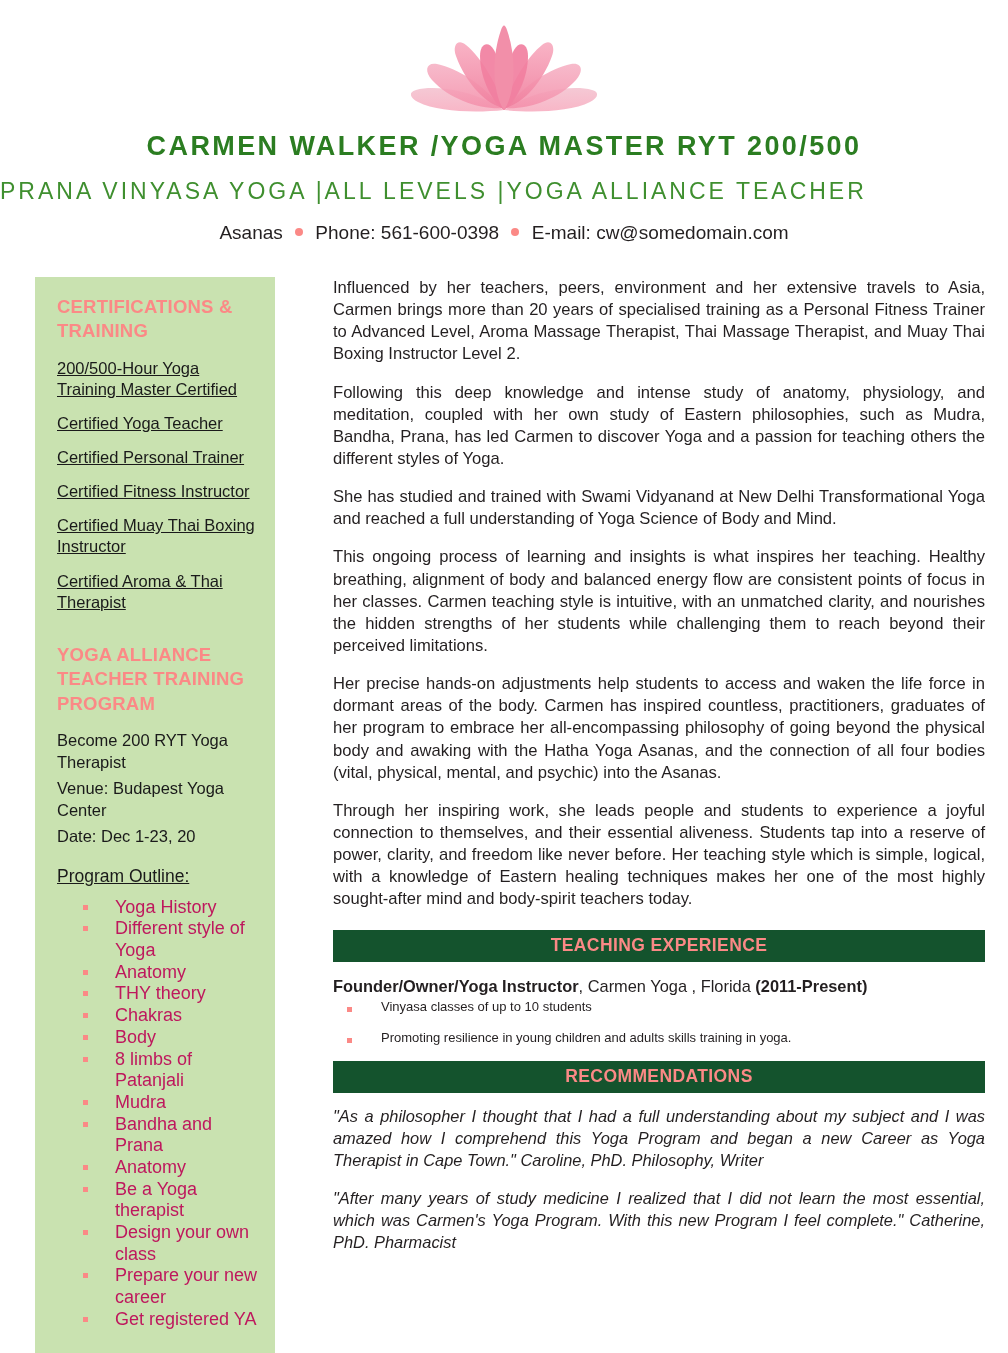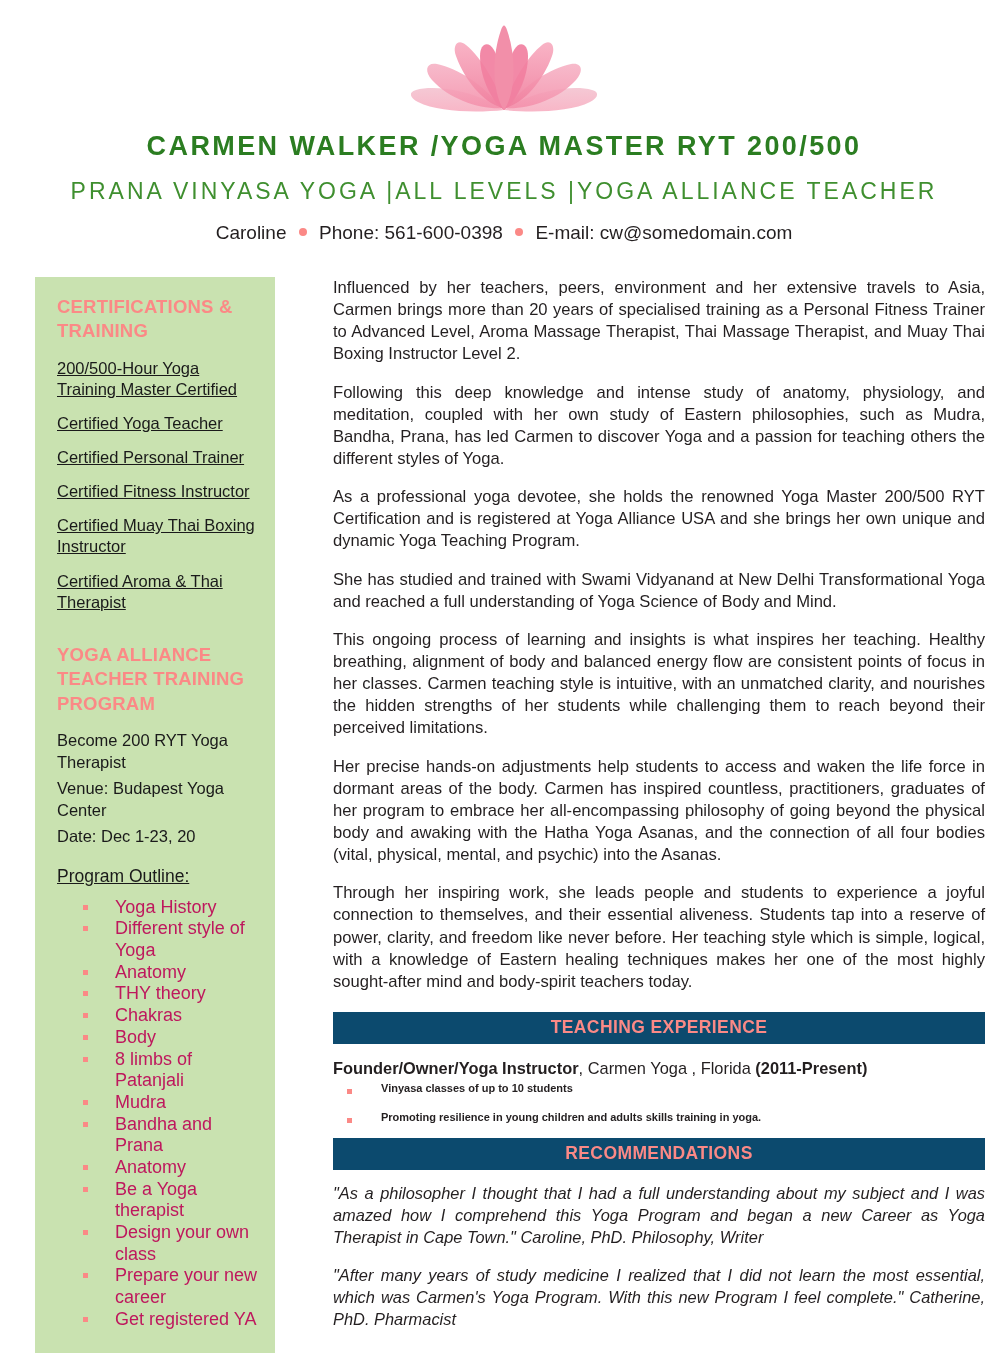--- a/index.html
+++ b/index.html
@@ -28,21 +28,21 @@
     text-align: center;
     color: #2b7d21;
     font-weight: bold;
     font-size: 27px;
     letter-spacing: 2.4px;
     margin-top: 7px;
     white-space: nowrap;
   }
 
   .sub-title {
-    text-align: center;
+    text-align: left;
     color: #3f8f2f;
     font-size: 23px;
     letter-spacing: 3.0px;
     margin-top: 16px;
     white-space: nowrap;
   }
 
   .contact-line {
     text-align: center;
     color: #231f20;
@@ -144,21 +144,21 @@
   .para {
     color: #231f20;
     font-size: 16.6px;
     line-height: 1.335;
     text-align: justify;
     margin: 0 0 16px 0;
   }
   .para:last-of-type { margin-bottom: 0; }
 
   .section-bar {
-    background: #0c4a6e;
+    background: #14532d;
     color: #fb8986;
     font-weight: bold;
     font-size: 17.5px;
     letter-spacing: 0.4px;
     text-align: center;
     padding: 5px 0 6px 0;
     margin: 19px 0 14px 0;
   }
   .section-bar.tight { margin: 14px 0 12px 0; }
 
@@ -170,25 +170,24 @@
   }
   .job-line b { font-weight: bold; }
 
   ul.job-bullets {
     list-style: none;
     margin: 0 0 14px 0;
     padding: 0 0 0 14px;
   }
   ul.job-bullets li {
     color: #231f20;
-    font-size: 11px;
+    font-size: 13px;
     line-height: 1.3;
     position: relative;
     padding-left: 34px;
-    font-weight: bold;
   }
   ul.job-bullets li::before {
     content: "";
     position: absolute;
     left: 0;
     top: 8px;
     width: 5px;
     height: 5px;
     background: #fb8986;
   }
@@ -241,21 +240,21 @@
       <path d="M100 96 C 110 90, 124 66, 124 42 C 124 30, 116 26, 110 36 C 101 52, 97 80, 99 95 Z" fill="#f17f9f" opacity="0.92"></path>
 
       <path d="M100 96 C 90 82, 86 48, 97 16 C 99 10, 101 10, 103 16 C 114 48, 110 82, 100 96 Z" fill="#f28fa9"></path>
     </svg>
   </div>
 
   <div class="name-title">CARMEN WALKER /YOGA MASTER RYT 200/500</div>
   <div class="sub-title">PRANA VINYASA YOGA  |ALL LEVELS |YOGA ALLIANCE TEACHER</div>
 
   <div class="contact-line">
-    <span>Caroline</span>
+    <span>Asanas</span>
     <span class="dot-sep"></span>
     <span>Phone: 561-600-0398</span>
     <span class="dot-sep"></span>
     <span>E-mail: cw@somedomain.com</span>
   </div>
 </div>
 
 <div class="page-body">
 
   <aside class="sidebar">
@@ -292,21 +291,20 @@
       <li>Prepare your new career</li>
       <li>Get registered YA</li>
     </ul>
 
     <div class="side-foot">Upon completion of this program, students will be Certified Yoga Alliance RYT 200</div>
   </aside>
 
   <main class="main">
     <p class="para">Influenced by her teachers, peers, environment and her extensive travels to Asia, Carmen brings more than 20 years of specialised training as a Personal Fitness Trainer to Advanced Level, Aroma Massage Therapist, Thai Massage Therapist, and Muay Thai Boxing Instructor Level 2.</p>
     <p class="para">Following this deep knowledge and intense study of anatomy, physiology, and meditation, coupled with her own study of Eastern philosophies, such as Mudra, Bandha, Prana, has led Carmen to discover Yoga and a passion for teaching others the different styles of Yoga.</p>
-    <p class="para">As a professional yoga devotee, she holds the renowned Yoga Master 200/500 RYT Certification and is registered at Yoga Alliance USA and she brings her own unique and dynamic Yoga Teaching Program.</p>
     <p class="para">She has studied and trained with Swami Vidyanand at New Delhi Transformational Yoga and reached a full understanding of Yoga Science of Body and Mind.</p>
     <p class="para">This ongoing process of learning and insights is what inspires her teaching. Healthy breathing, alignment of body and balanced energy flow are consistent points of focus in her classes. Carmen teaching style is intuitive, with an unmatched clarity, and nourishes the hidden strengths of her students while challenging them to reach beyond their perceived limitations.</p>
     <p class="para">Her precise hands-on adjustments help students to access and waken the life force in dormant areas of the body. Carmen has inspired countless, practitioners, graduates of her program to embrace her all-encompassing philosophy of going beyond the physical body and awaking with the Hatha Yoga Asanas, and the connection of all four bodies (vital, physical, mental, and psychic) into the Asanas.</p>
     <p class="para">Through her inspiring work, she leads people and students to experience a joyful connection to themselves, and their essential aliveness. Students tap into a reserve of power, clarity, and freedom like never before. Her teaching style which is simple, logical, with a knowledge of Eastern healing techniques makes her one of the most highly sought-after mind and body-spirit teachers today.</p>
 
     <div class="section-bar">TEACHING EXPERIENCE</div>
 
     <div class="job-line">
       <b>Founder/Owner/Yoga Instructor</b><span>, Carmen Yoga , Florida </span><b>(2011-Present)</b>
     </div>

